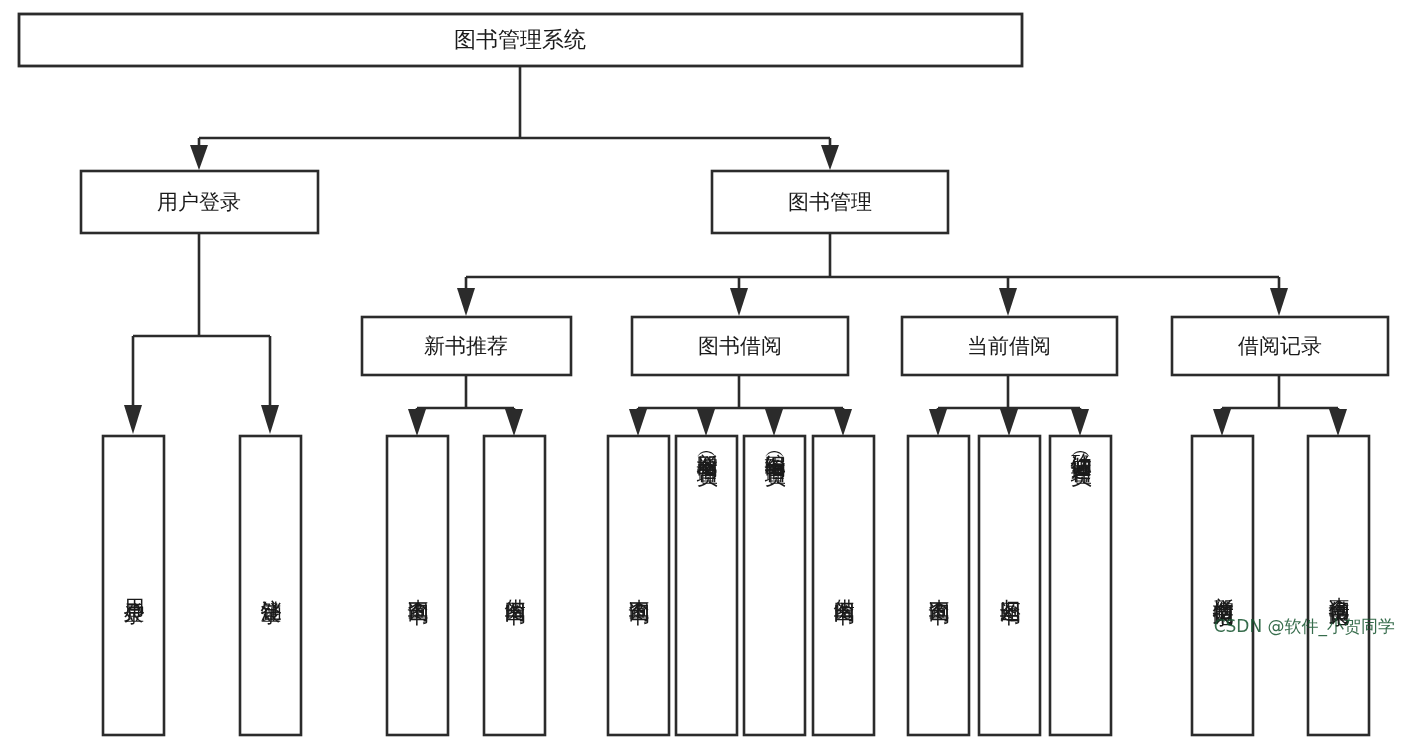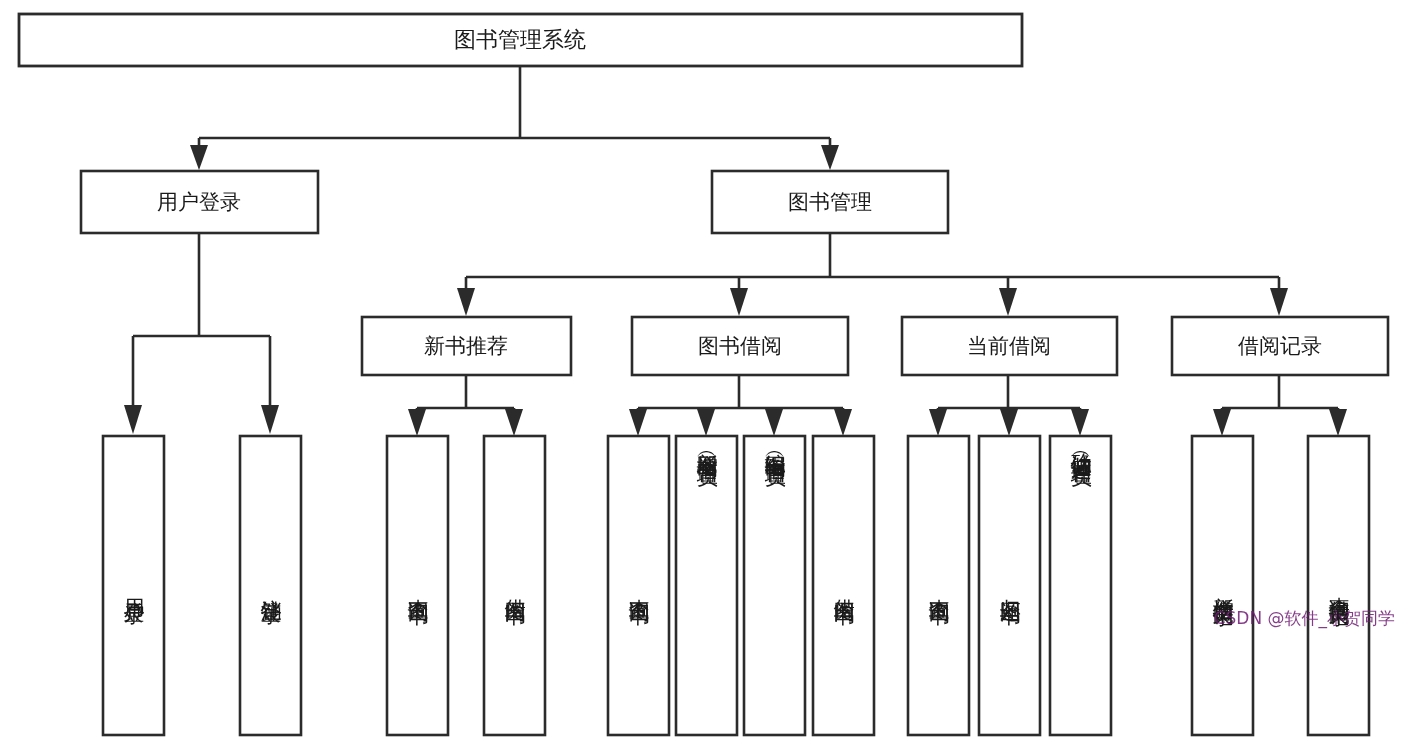--- a/index.html
+++ b/index.html
@@ -69,24 +69,24 @@
     font-family: "DejaVu Sans", "Liberation Sans", sans-serif;
     font-size: 21px;
     line-height: 1.12;
     letter-spacing: 2px;
     color: #1a1a1a;
     white-space: nowrap;
   }
   .watermark {
     position: absolute;
     right: 10px;
-    bottom: 18px;
+    bottom: 10px;
     font-family: "DejaVu Sans", "Liberation Sans", sans-serif;
     font-size: 17px;
-    color: #701a75;
+    color: #14532d;
     opacity: 0.85;
     white-space: nowrap;
   }
 </style>
 </head>
 <body>
 
 <div id="diagram-root">
 
   <svg class="flow" viewBox="0 0 1405 747">

